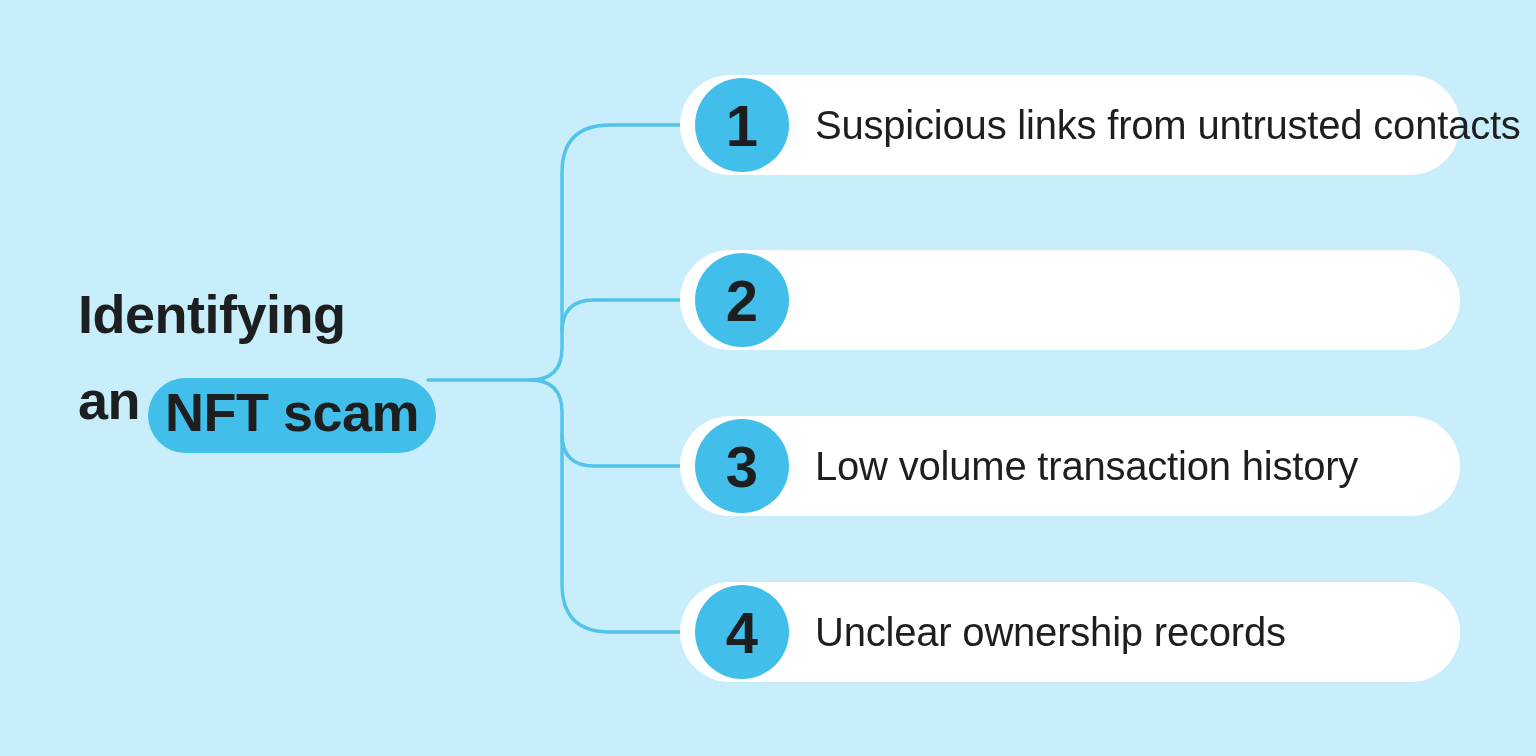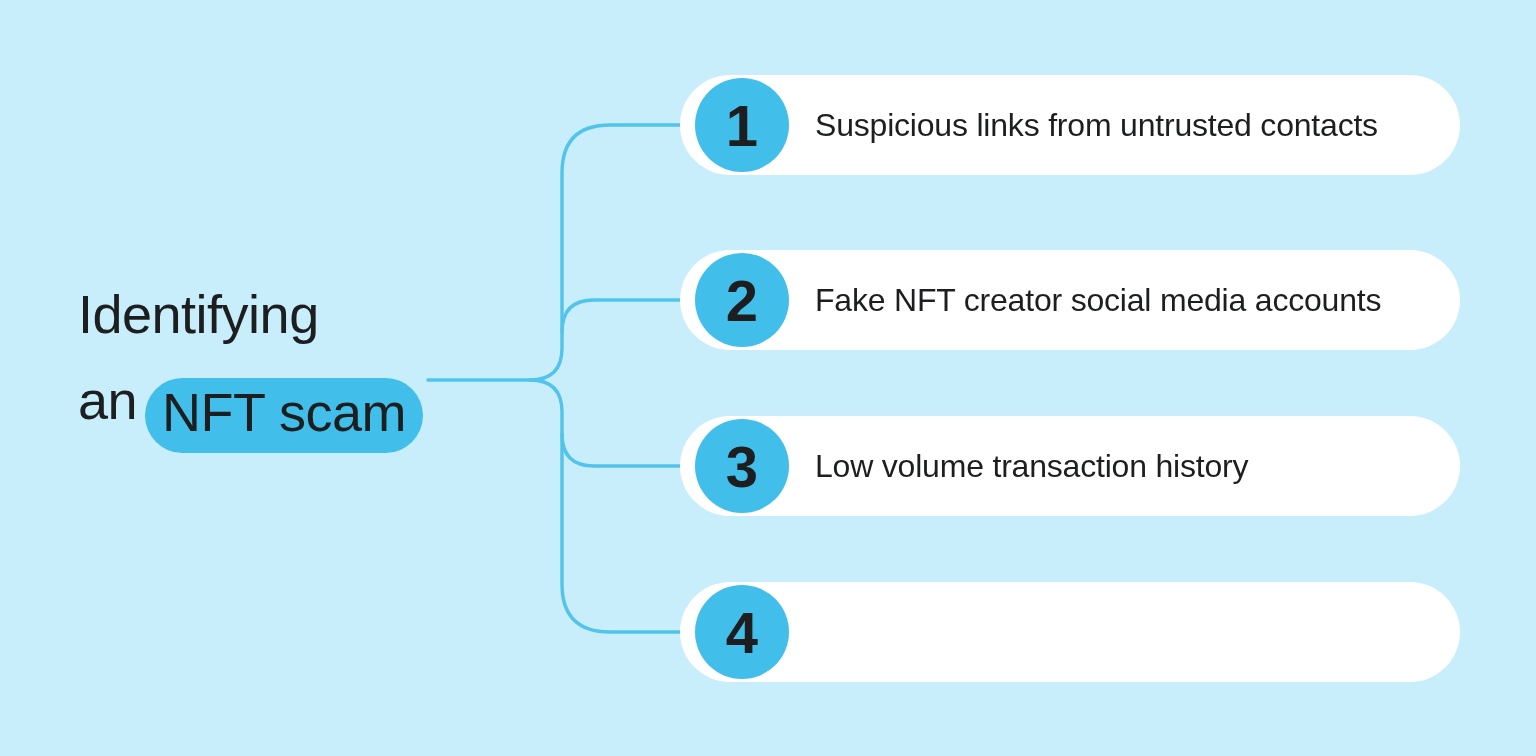--- a/index.html
+++ b/index.html
@@ -15,21 +15,21 @@
     background:var(--background);
     font-family:"Liberation Sans", sans-serif;
     position:relative;
     overflow:hidden;
   }
   .stage{position:absolute;inset:0;width:1536px;height:756px;}
 
   
   .title{
     position:absolute;left:78px;top:282px;
-    font-size:54px;font-weight:400;line-height:65px;
+    font-size:54px;font-weight:700;line-height:65px;
     letter-spacing:-0.5px;color:var(--text);
     white-space:nowrap;
   }
   .title-line2{display:flex;align-items:center;text-align:right;}
   .hl-pill{
     display:inline-block;
     background:var(--accent);
     border-radius:40px;
     padding:2px 17px 8px 17px;
     margin-left:8px;
@@ -53,21 +53,21 @@
     position:absolute;left:15px;top:3px;
     width:94px;height:94px;border-radius:50%;
     background:var(--accent);
     display:flex;align-items:center;justify-content:center;
     color:var(--text);
     font-size:58px;font-weight:700;
   }
   .row-label{
     position:absolute;left:135px;top:0;height:100px;
     display:flex;align-items:center;
-    font-size:32px;font-weight:500;color:var(--text);
+    font-size:40px;font-weight:500;color:var(--text);
     letter-spacing:-0.2px;white-space:nowrap;
   }
   .row1{top:75px;}
   .row2{top:250px;}
   .row3{top:416px;}
   .row4{top:582px;}
 </style>
 </head>
 <body>
 
@@ -97,31 +97,31 @@
       <span>1</span>
     </div>
     <div class="row-label">Suspicious links from untrusted contacts</div>
   </div>
 
   <div class="row row2">
     <div class="row-pill"></div>
     <div class="row-circle">
       <span>2</span>
     </div>
-    <div class="row-label">Fake NFT creator social media accounts</div>
   </div>
 
   <div class="row row3">
     <div class="row-pill"></div>
     <div class="row-circle">
       <span>3</span>
     </div>
     <div class="row-label">Low volume transaction history</div>
   </div>
 
   <div class="row row4">
     <div class="row-pill"></div>
     <div class="row-circle">
       <span>4</span>
     </div>
+    <div class="row-label">Unclear ownership records</div>
   </div>
 
 </div>
 
 </body></html>

